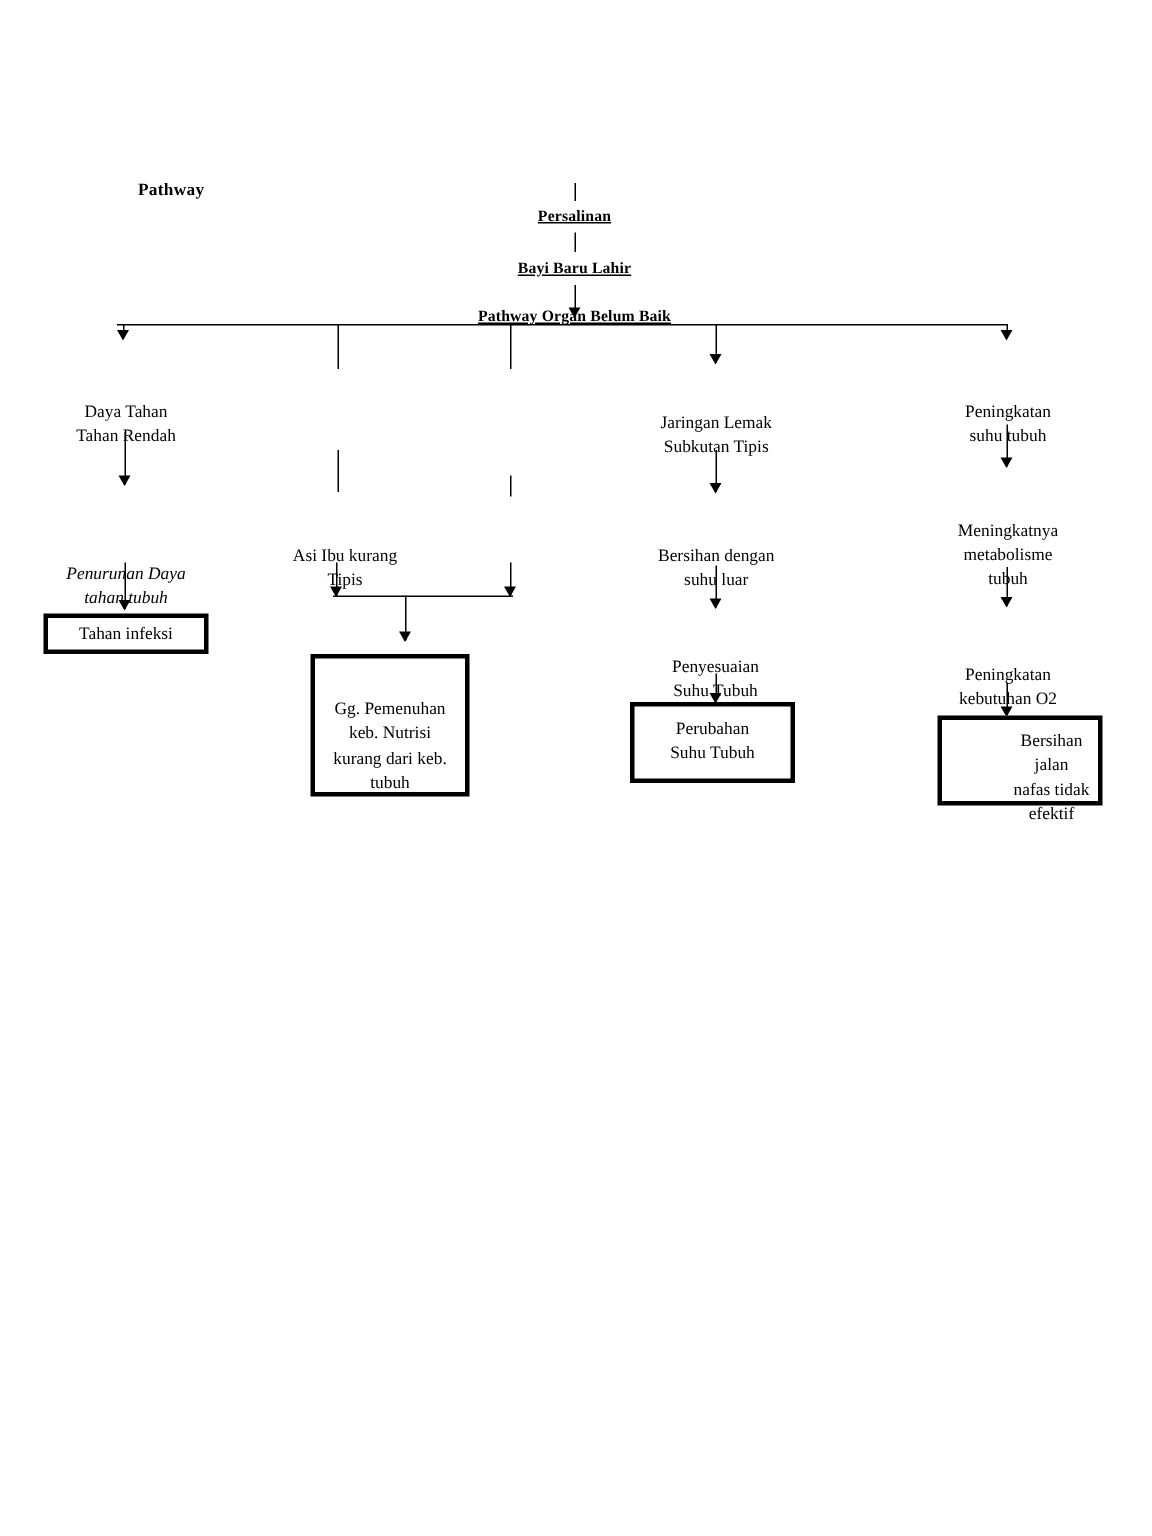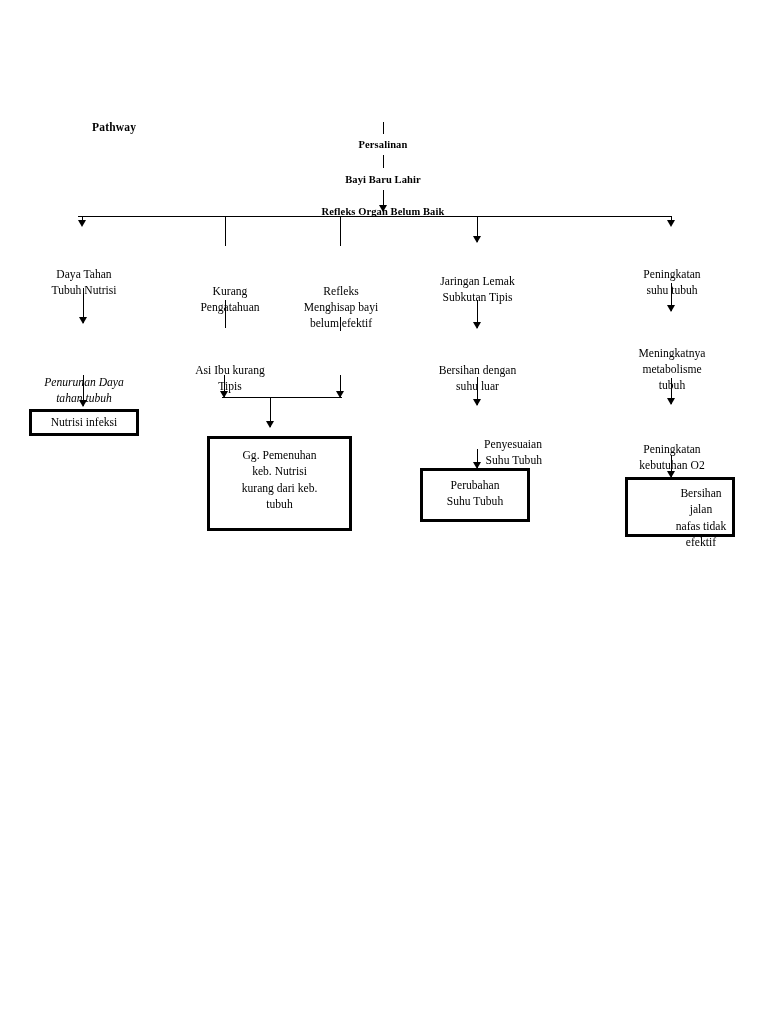--- a/index.html
+++ b/index.html
@@ -37,20 +37,21 @@
   .title {
     font-weight: bold;
     font-size: 11.5px;
     letter-spacing: 0.2px;
   }
 
   .chain-node {
     font-weight: bold;
     font-size: 10.5px;
     letter-spacing: 0.1px;
+    text-decoration: underline;
   }
 
   .branch-node {
     font-weight: normal;
     font-size: 11.6px;
   }
 
   
   .box {
     position: absolute;
@@ -102,101 +103,96 @@
   <div class="node title" style="left:92px; top:88px; width:120px; text-align:left;">Pathway</div>
 
   <div class="node chain-node" style="left:303px; top:106px; width:160px;">Persalinan</div>
 
   <div class="vline" style="left:383px; top:122px; height:12px;"></div>
 
   <div class="node chain-node" style="left:303px; top:141px; width:160px;">Bayi Baru Lahir</div>
 
   <div class="vline" style="left:383px; top:155px; height:13px;"></div>
 
-  <div class="node chain-node" style="left:283px; top:173px; width:200px;">Refleks Organ Belum Baik</div>
+  <div class="node chain-node" style="left:283px; top:173px; width:200px;">Pathway Organ Belum Baik</div>
 
   <div class="vline thick" style="left:383px; top:190px; height:20px;"></div>
   <div class="arrow-head" style="left:378.5px; top:205px;"></div>
 
   <div class="hline" style="left:78px; top:216px; width:594px;"></div>
 
   <div class="vline thick" style="left:82px; top:216px; height:9px;"></div>
   <div class="arrow-head" style="left:77.5px; top:220px;"></div>
 
   <div class="vline" style="left:225px; top:216px; height:30px;"></div>
 
   <div class="vline" style="left:340px; top:216px; height:30px;"></div>
 
   <div class="vline thick" style="left:477px; top:216px; height:26px;"></div>
   <div class="arrow-head" style="left:472.5px; top:236px;"></div>
 
   <div class="vline thick" style="left:671px; top:216px; height:9px;"></div>
   <div class="arrow-head" style="left:666.5px; top:220px;"></div>
 
   <div class="node branch-node" style="left:19px; top:235px; width:130px;">Daya Tahan
-Tubuh Nutrisi</div>
+Tahan Rendah</div>
 
   <div class="vline thick" style="left:83px; top:288px; height:35px;"></div>
   <div class="arrow-head" style="left:78.5px; top:317px;"></div>
 
   <div class="node branch-node" style="left:19px; top:343px; width:130px;font-style:italic;">Penurunan Daya
 tahan tubuh</div>
 
   <div class="vline thick" style="left:83px; top:375px; height:31px;"></div>
   <div class="arrow-head" style="left:78.5px; top:400px;"></div>
 
   <div class="box" style="left:29px; top:409px; width:110px; height:27px; padding-top:3px;">
-    <span>Nutrisi infeksi</span>
-  </div>
-
-  <div class="node branch-node" style="left:170px; top:252px; width:120px;">Kurang
-Pengatahuan</div>
+    <span>Tahan infeksi</span>
+  </div>
+
 
   <div class="vline" style="left:225px; top:300px; height:28px;"></div>
 
   <div class="node branch-node" style="left:166px; top:331px; width:128px;">Asi  Ibu kurang
 Tipis</div>
 
   <div class="vline thick" style="left:224px; top:375px; height:22px;"></div>
   <div class="arrow-head" style="left:219.5px; top:391px;"></div>
 
-  <div class="node branch-node" style="left:281px; top:252px; width:120px;">Refleks
-Menghisap bayi
-belum efektif</div>
 
   <div class="vline" style="left:340px; top:317px; height:14px;"></div>
 
 
   <div class="vline thick" style="left:340px; top:375px; height:22px;"></div>
   <div class="arrow-head" style="left:335.5px; top:391px;"></div>
 
   <div class="hline" style="left:222px; top:397px; width:120px;"></div>
   <div class="vline thick" style="left:270px; top:397px; height:30px;"></div>
   <div class="arrow-head" style="left:265.5px; top:421px;"></div>
 
-  <div class="box" style="left:207px; top:436px; width:145px; height:95px; padding-top:9px;">
+  <div class="box" style="left:207px; top:436px; width:106px; height:95px; padding-top:26px;">
     <span>Gg. Pemenuhan
 keb. Nutrisi
 kurang dari keb.
 tubuh</span>
   </div>
 
   <div class="node branch-node" style="left:410px; top:242px; width:135px;">Jaringan Lemak
 Subkutan Tipis</div>
 
   <div class="vline thick" style="left:477px; top:300px; height:28px;"></div>
   <div class="arrow-head" style="left:472.5px; top:322px;"></div>
 
   <div class="node branch-node" style="left:405px; top:331px; width:145px;">Bersihan dengan
 suhu luar</div>
 
   <div class="vline thick" style="left:477px; top:377px; height:28px;"></div>
   <div class="arrow-head" style="left:472.5px; top:399px;"></div>
 
-  <div class="node branch-node" style="left:412px; top:405px; width:130px;text-align:right;">Penyesuaian
+  <div class="node branch-node" style="left:412px; top:405px; width:130px;">Penyesuaian
 Suhu Tubuh</div>
 
   <div class="vline thick" style="left:477px; top:449px; height:21px;"></div>
   <div class="arrow-head" style="left:472.5px; top:462px;"></div>
 
   <div class="box" style="left:420px; top:468px; width:110px; height:54px; padding-top:7px;">
     <span>Perubahan
 Suhu Tubuh</span>
   </div>
 

